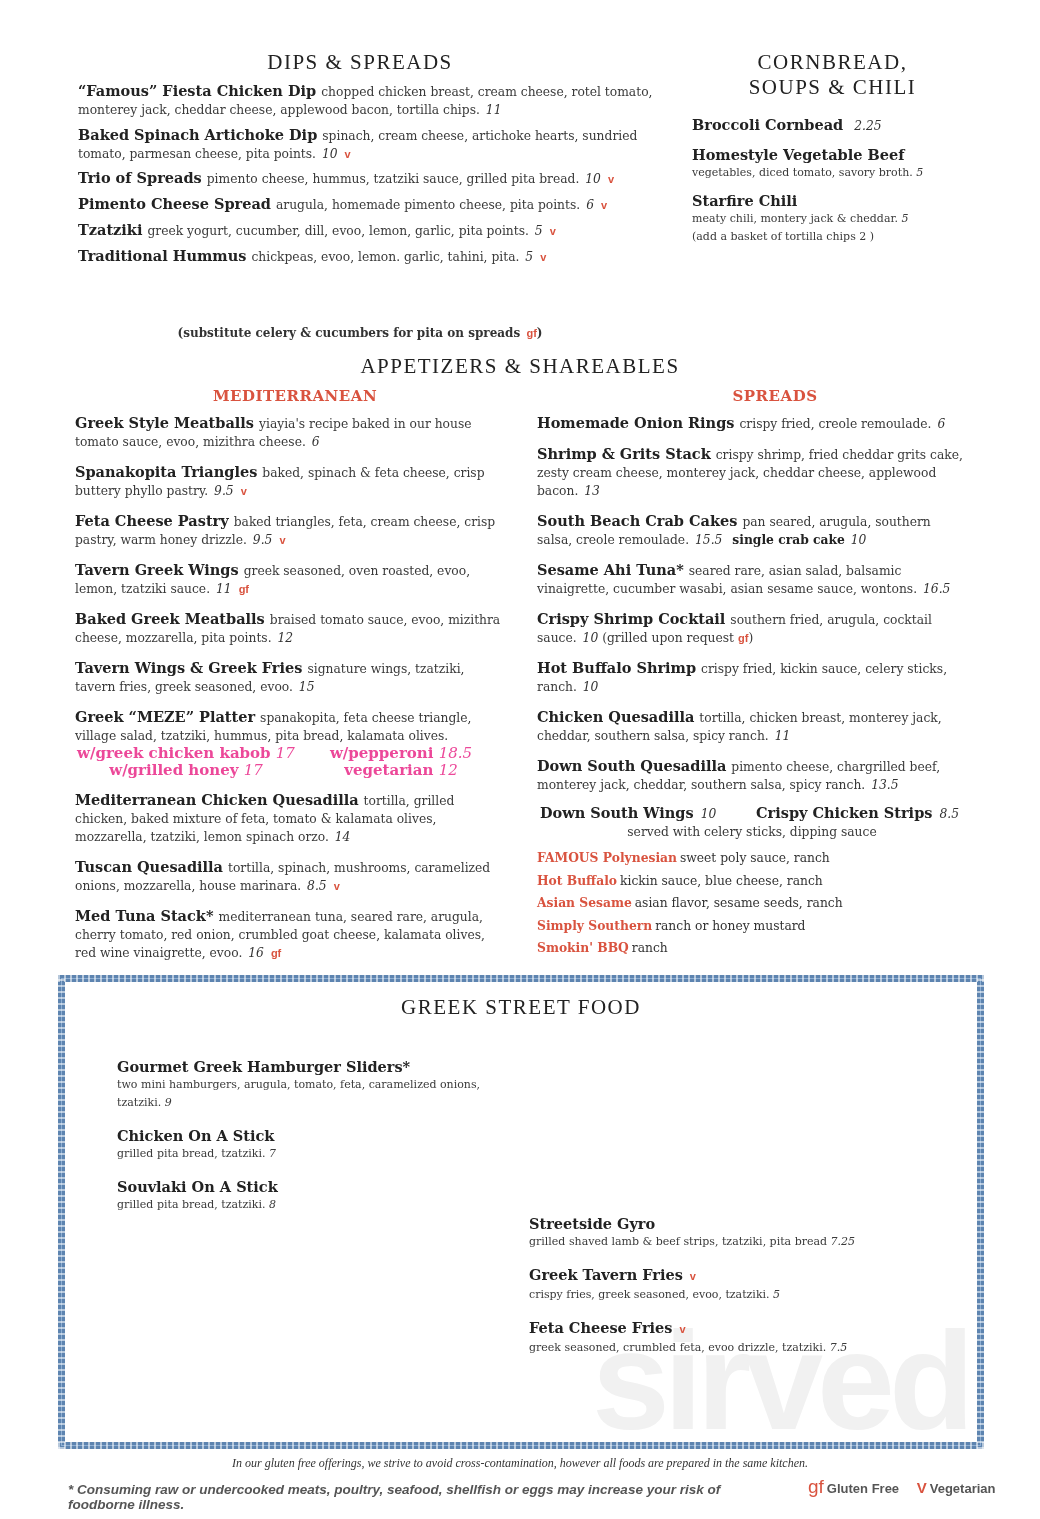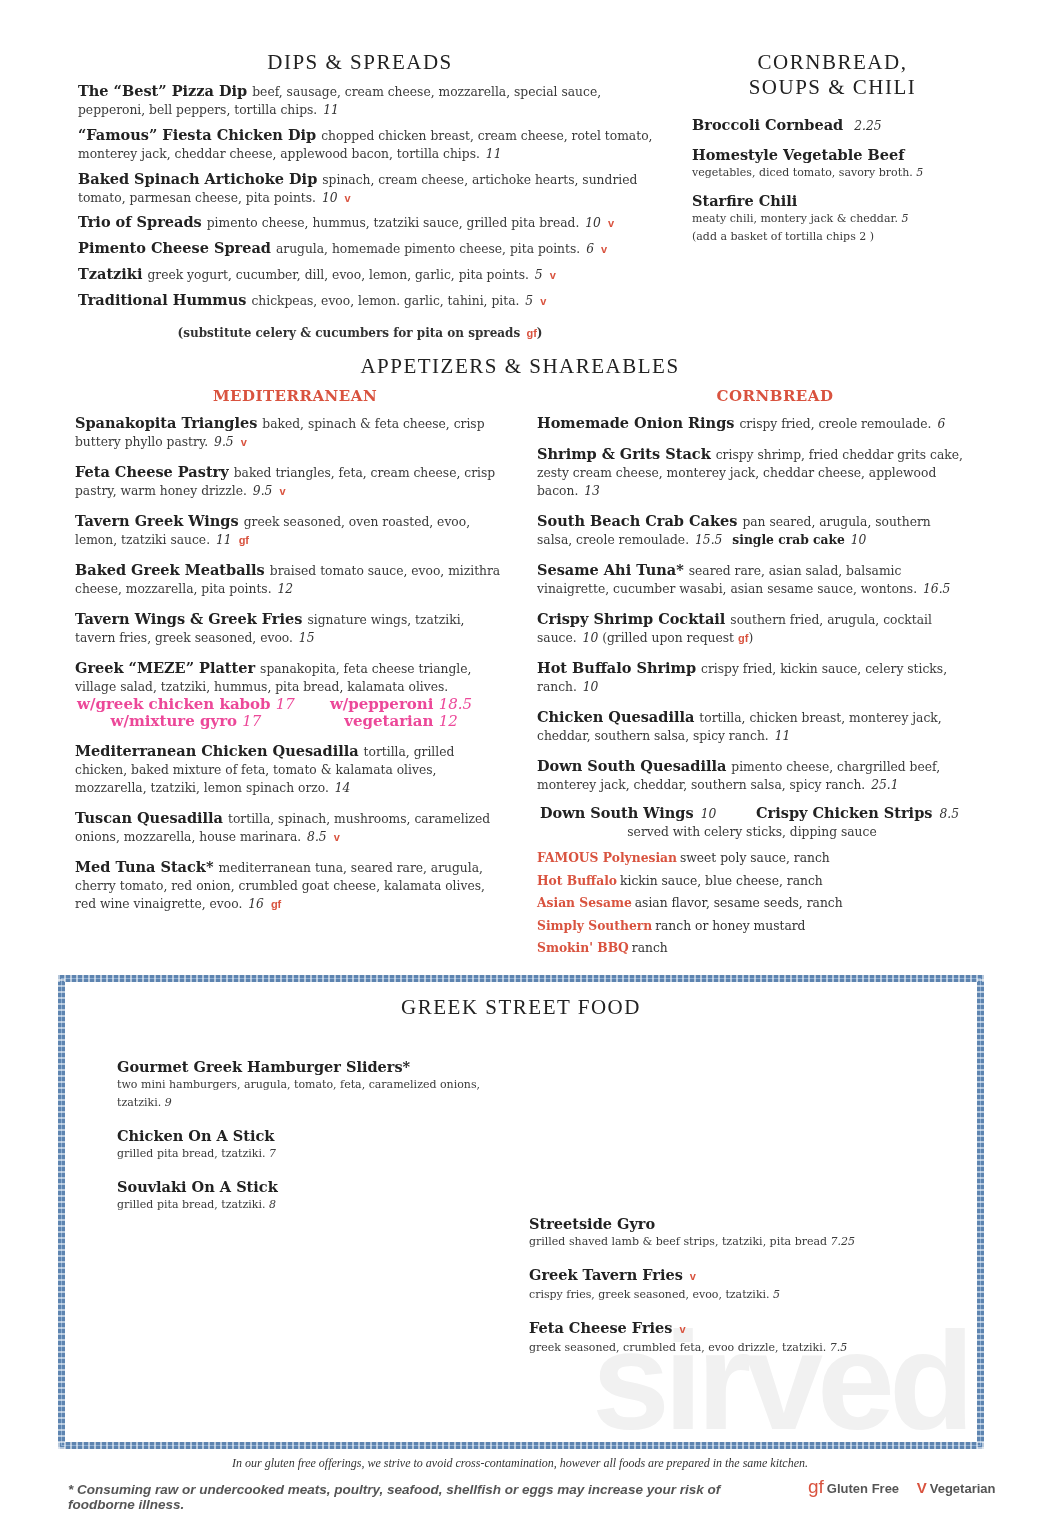--- a/index.html
+++ b/index.html
@@ -34,21 +34,20 @@
   .foot2 { font-family:"Liberation Sans", sans-serif; font-style:italic; font-size:13.5px; color:#555; font-weight:bold; }
   .legend { font-family:"Liberation Sans", sans-serif; font-size:13px; color:#555; font-weight:bold; }
   .legend .gf { color:#d9533f; font-size:19px; font-weight:normal; margin-right:3px; }
   .legend .v { color:#d9533f; font-size:15px; margin-left:14px; margin-right:3px; }
 </style>
 </head>
 <body>
 
 <div class="abs sec-title" style="left:60px;top:50px;width:600px;">DIPS &amp; SPREADS</div>
 <div class="abs" style="left:78px;top:82px;width:580px;">
-  <div class="item" style="margin-bottom:7px"><span class="name">The “Best” Pizza Dip</span><span>beef, sausage, cream cheese, mozzarella, special sauce, pepperoni, bell peppers, tortilla chips.</span> <span class="price">11</span></div>
   <div class="item" style="margin-bottom:7px"><span class="name">“Famous” Fiesta Chicken Dip</span><span>chopped chicken breast, cream cheese, rotel tomato, monterey jack, cheddar cheese, applewood bacon, tortilla chips.</span> <span class="price">11</span></div>
   <div class="item" style="margin-bottom:6px"><span class="name">Baked Spinach Artichoke Dip</span><span>spinach, cream cheese, artichoke hearts, sundried tomato, parmesan cheese, pita points.</span> <span class="price">10</span><span class="tag">v</span></div>
   <div class="item" style="margin-bottom:7px"><span class="name">Trio of Spreads</span><span>pimento cheese, hummus, tzatziki sauce, grilled pita bread.</span> <span class="price">10</span><span class="tag">v</span></div>
   <div class="item" style="margin-bottom:7px"><span class="name">Pimento Cheese Spread</span><span>arugula, homemade pimento cheese, pita points.</span> <span class="price">6</span><span class="tag">v</span></div>
   <div class="item" style="margin-bottom:7px"><span class="name">Tzatziki</span><span>greek yogurt, cucumber, dill, evoo, lemon, garlic, pita points.</span> <span class="price">5</span><span class="tag">v</span></div>
   <div class="item"><span class="name">Traditional Hummus</span><span>chickpeas, evoo, lemon. garlic, tahini, pita.</span> <span class="price">5</span><span class="tag">v</span></div>
 </div>
 <div class="abs" style="left:60px;top:326px;width:600px;text-align:center;font-size:12px;font-weight:bold;color:#333;">
   <span>(substitute celery &amp; cucumbers for pita on spreads</span> <span class="tag" style="margin-left:2px">gf</span><span>)</span>
 </div>
@@ -65,51 +64,52 @@
     </div>
   <div class="block">
       <span class="name">Starfire Chili</span>
       <span class="desc"><span>meaty chili, montery jack &amp; cheddar.</span> <i>5</i></span>
       <span class="desc">(add a basket of tortilla chips 2 )</span>
     </div>
 </div>
 
 <div class="abs sec-title" style="left:300px;top:354px;width:440px;">APPETIZERS &amp; SHAREABLES</div>
 <div class="abs sub-title" style="left:150px;top:387px;width:290px;">MEDITERRANEAN</div>
-<div class="abs sub-title" style="left:620px;top:387px;width:310px;">CORNBREAD</div>
+<div class="abs sub-title" style="left:620px;top:387px;width:310px;">SPREADS</div>
 
 <div class="abs" style="left:75px;top:414px;width:430px;">
+  <div class="item" style="margin-bottom:12px"><span class="name">Greek Style Meatballs</span><span>yiayia's recipe baked in our house tomato sauce, evoo, mizithra cheese.</span> <span class="price">6</span></div>
   <div class="item" style="margin-bottom:12px"><span class="name">Spanakopita Triangles</span><span>baked, spinach &amp; feta cheese, crisp buttery phyllo pastry.</span> <span class="price">9.5</span><span class="tag">v</span></div>
   <div class="item" style="margin-bottom:12px"><span class="name">Feta Cheese Pastry</span><span>baked triangles, feta, cream cheese, crisp pastry, warm honey drizzle.</span> <span class="price">9.5</span><span class="tag">v</span></div>
   <div class="item" style="margin-bottom:12px"><span class="name">Tavern Greek Wings</span><span>greek seasoned, oven roasted, evoo, lemon, tzatziki sauce.</span> <span class="price">11</span><span class="tag">gf</span></div>
   <div class="item" style="margin-bottom:12px"><span class="name">Baked Greek Meatballs</span><span>braised tomato sauce, evoo, mizithra cheese, mozzarella, pita points.</span> <span class="price">12</span></div>
   <div class="item" style="margin-bottom:12px"><span class="name">Tavern Wings &amp; Greek Fries</span><span>signature wings, tzatziki, tavern fries, greek seasoned, evoo.</span> <span class="price">15</span></div>
   <div class="item" style="margin-bottom:12px">
     <span class="name">Greek “MEZE”  Platter</span><span>spanakopita, feta cheese triangle, village salad, tzatziki, hummus, pita bread, kalamata olives.</span>
     <div style="display:grid;grid-template-columns:222px 1fr;font-weight:bold;color:#ec4899;font-size:15px;line-height:17px;text-align:center;">
       <div><span>w/greek chicken kabob</span> <i style="font-weight:normal">17</i></div>
       <div><span>w/pepperoni</span> <i style="font-weight:normal">18.5</i></div>
-      <div><span>w/mixture gyro</span> <i style="font-weight:normal">17</i></div>
+      <div><span>w/grilled honey</span> <i style="font-weight:normal">17</i></div>
       <div><span>vegetarian</span> <i style="font-weight:normal">12</i></div>
     </div>
   </div>
   <div class="item" style="margin-bottom:12px"><span class="name">Mediterranean Chicken Quesadilla</span><span>tortilla, grilled chicken, baked mixture of feta, tomato &amp; kalamata olives, mozzarella, tzatziki, lemon spinach orzo.</span> <span class="price">14</span></div>
   <div class="item" style="margin-bottom:12px"><span class="name">Tuscan Quesadilla</span><span>tortilla, spinach, mushrooms, caramelized onions, mozzarella, house marinara.</span> <span class="price">8.5</span><span class="tag">v</span></div>
   <div class="item"><span class="name">Med Tuna Stack*</span><span>mediterranean tuna, seared rare, arugula, cherry tomato, red onion, crumbled goat cheese, kalamata olives, red wine vinaigrette, evoo.</span> <span class="price">16</span><span class="tag">gf</span></div>
 </div>
 
 <div class="abs" style="left:537px;top:414px;width:430px;">
   <div class="item" style="margin-bottom:12px"><span class="name">Homemade Onion Rings</span><span>crispy fried, creole remoulade.</span> <span class="price">6</span></div>
   <div class="item" style="margin-bottom:12px"><span class="name">Shrimp &amp; Grits Stack</span><span>crispy shrimp, fried cheddar grits cake, zesty cream cheese, monterey jack, cheddar cheese, applewood bacon.</span> <span class="price">13</span></div>
   <div class="item" style="margin-bottom:12px"><span class="name">South Beach Crab Cakes</span><span>pan seared, arugula, southern salsa, creole remoulade.</span> <span class="price">15.5</span> <b style="color:#222;margin-left:6px">single crab cake</b> <span class="price">10</span></div>
   <div class="item" style="margin-bottom:12px"><span class="name">Sesame Ahi Tuna*</span><span>seared rare, asian salad, balsamic vinaigrette, cucumber wasabi, asian sesame sauce, wontons.</span> <span class="price">16.5</span></div>
   <div class="item" style="margin-bottom:12px"><span class="name">Crispy Shrimp Cocktail</span><span>southern fried, arugula, cocktail sauce.</span> <span class="price">10</span> <span>(grilled upon request</span><span class="tag" style="margin-left:4px">gf</span><span>)</span></div>
   <div class="item" style="margin-bottom:12px"><span class="name">Hot Buffalo Shrimp</span><span>crispy fried, kickin sauce, celery sticks, ranch.</span> <span class="price">10</span></div>
   <div class="item" style="margin-bottom:12px"><span class="name">Chicken Quesadilla</span><span>tortilla, chicken breast, monterey jack, cheddar, southern salsa, spicy ranch.</span> <span class="price">11</span></div>
-  <div class="item" style="margin-bottom:10px"><span class="name">Down South Quesadilla</span><span>pimento cheese, chargrilled beef, monterey jack, cheddar, southern salsa, spicy ranch.</span> <span class="price">25.1</span></div>
+  <div class="item" style="margin-bottom:10px"><span class="name">Down South Quesadilla</span><span>pimento cheese, chargrilled beef, monterey jack, cheddar, southern salsa, spicy ranch.</span> <span class="price">13.5</span></div>
   <div class="item" style="display:flex;justify-content:space-between;padding:0 8px 0 3px;">
     <span><span class="name">Down South Wings</span><span class="price">10</span></span>
     <span><span class="name">Crispy Chicken Strips</span><span class="price">8.5</span></span>
   </div>
   <div class="item" style="text-align:center;margin-bottom:6px;">served with celery sticks, dipping sauce</div>
   <div>
     <div class="sauce"><span class="sname">FAMOUS Polynesian</span><span>sweet poly sauce, ranch</span></div>
     <div class="sauce"><span class="sname">Hot Buffalo</span><span>kickin sauce, blue cheese, ranch</span></div>
     <div class="sauce"><span class="sname">Asian Sesame</span><span>asian flavor, sesame seeds, ranch</span></div>
     <div class="sauce"><span class="sname">Simply Southern</span><span>ranch or honey mustard</span></div>

